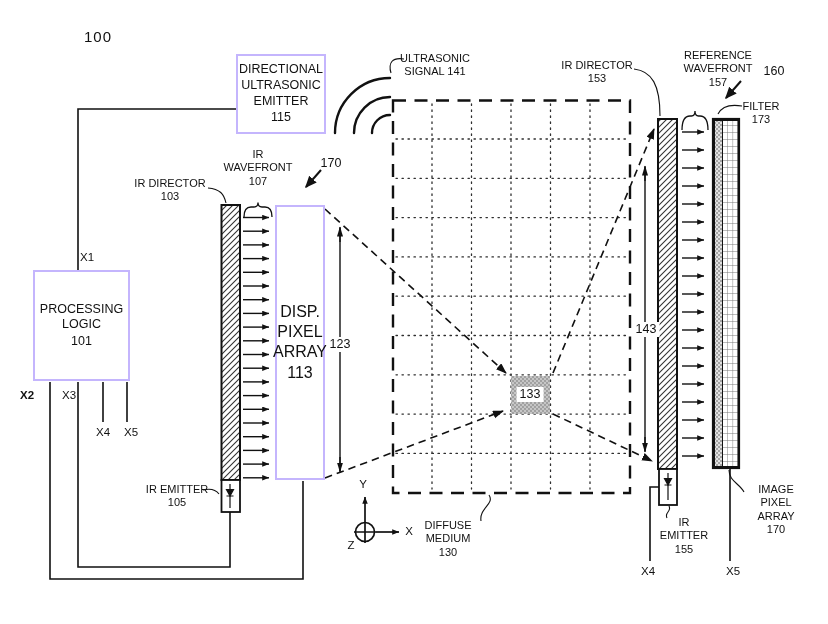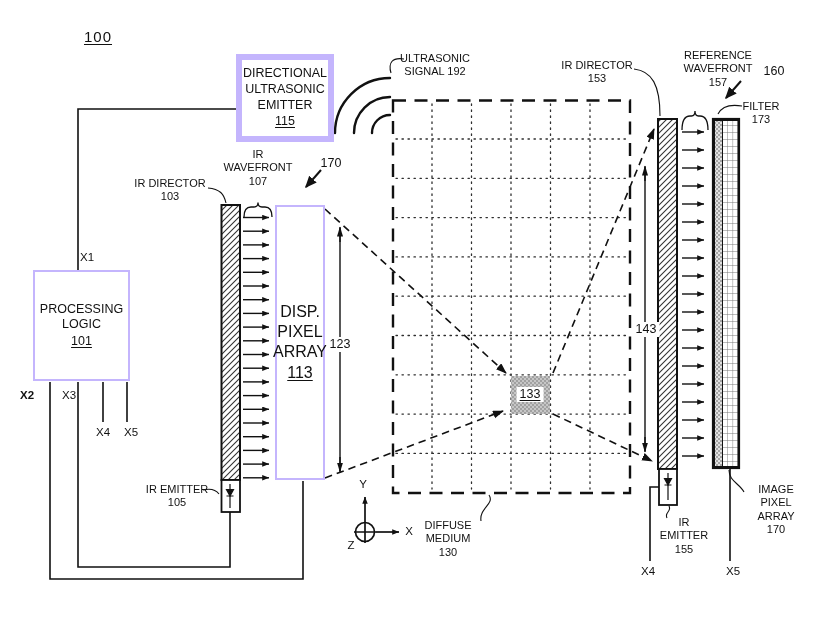--- a/index.html
+++ b/index.html
@@ -3,23 +3,23 @@
 <meta charset="utf-8">
 <style>
   html,body{margin:0;padding:0;background:#fff;}
   #stage{position:relative;width:828px;height:624px;background:#fff;overflow:hidden;
          font-family:"Liberation Sans","DejaVu Sans",sans-serif;}
   svg{position:absolute;left:0;top:0;}
   .lbl{position:absolute;transform:translateX(-50%);white-space:pre-line;text-align:center;
        font:11px/1.22 "Liberation Sans","DejaVu Sans",sans-serif;color:#111;}
   .num{font-size:12.5px;}
   .port{font-size:11.5px;}
-  .uline{text-decoration:underline;text-underline-offset:2px;}
+  .uline{text-underline-offset:2px;}
   .bgw{background:#fff;padding:0 3px;}
-  .box{position:absolute;border:6px solid #c4b5fd;background:#fff;display:flex;flex-direction:column;
+  .box{position:absolute;border:2px solid #c4b5fd;background:#fff;display:flex;flex-direction:column;
        align-items:center;justify-content:center;text-align:center;color:#111;
        font:12.5px/1.25 "Liberation Sans","DejaVu Sans",sans-serif;}
   .box .uline{margin-top:1px;}
   #fig-number{font-size:15px;letter-spacing:1px;}
 </style>
 </head>
 <body>
 
 <div id="stage">
 
@@ -211,21 +211,21 @@
 </div>
 <div class="box" style="left:275px;top:205px;width:46px;height:271px;border-width:2.5px;font-size:16px;">
   <span>DISP.
 PIXEL
 ARRAY</span>
   <span class="uline">113</span>
 </div>
 
 <div class="lbl uline" id="fig-number" style="left:98px;top:28px;">100</div>
 <div class="lbl" style="left:435px;top:52px;">ULTRASONIC
-SIGNAL 192</div>
+SIGNAL 141</div>
 <div class="lbl" style="left:597px;top:59px;">IR DIRECTOR
 153</div>
 <div class="lbl" style="left:695px;top:49px;margin-left:23px;">REFERENCE
 WAVEFRONT
 157</div>
 <div class="lbl num" style="left:774px;top:64px;">160</div>
 <div class="lbl" style="left:761px;top:100px;">FILTER
 173</div>
 <div class="lbl" style="left:258px;top:148px;">IR
 WAVEFRONT

